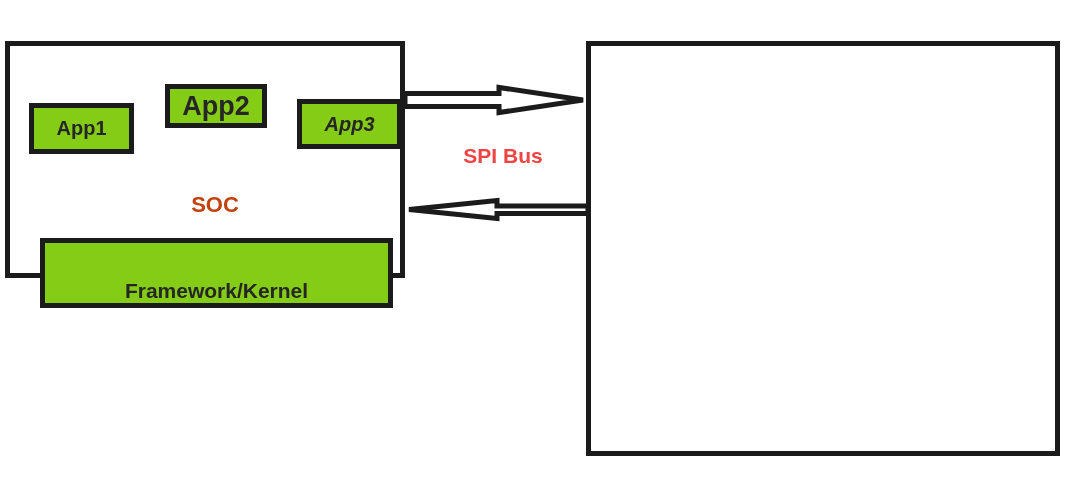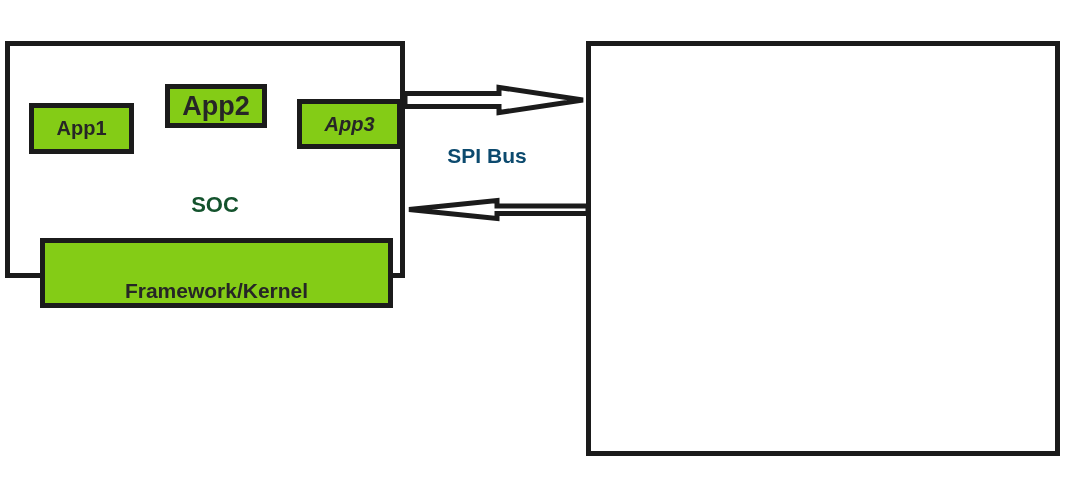--- a/index.html
+++ b/index.html
@@ -27,27 +27,27 @@
     display: flex; align-items: center; justify-content: center;
     font-weight: bold; color: #262626;
   }
   
   .soc-box      { left: 5px;   top: 41px;  width: 400px; height: 237px; }
   .app1-box     { left: 19px;  top: 57px;  width: 105px; height: 51px; font-size: 20px; }
   .app2-box     { left: 155px; top: 38px;  width: 102px; height: 44px; font-size: 27px; }
   .app3-box     { left: 287px; top: 53px;  width: 105px; height: 50px; font-size: 20px; font-style: italic; }
   .soc-label    {
     position: absolute; left: 5px; top: 146px; width: 400px;
-    text-align: center; font-weight: bold; font-size: 22px; color: #14532d;
+    text-align: center; font-weight: bold; font-size: 22px; color: #c2410c;
   }
   .kernel-box   { left: 30px;  top: 192px; width: 353px; height: 70px; font-size: 21px; align-items: flex-end; }
   
   .spi-label {
-    position: absolute; left: 414px; top: 144px; width: 146px;
-    text-align: center; font-weight: bold; font-size: 21px; color: #0c4a6e;
+    position: absolute; left: 430px; top: 144px; width: 146px;
+    text-align: center; font-weight: bold; font-size: 21px; color: #ef4444;
   }
   
   .mcu-box      { left: 586px; top: 41px;  width: 474px; height: 415px; }
   
   .arrow-layer {
     position: absolute; left: 0; top: 0;
     width: 1071px; height: 491px;
     pointer-events: none;
   }
 </style>

